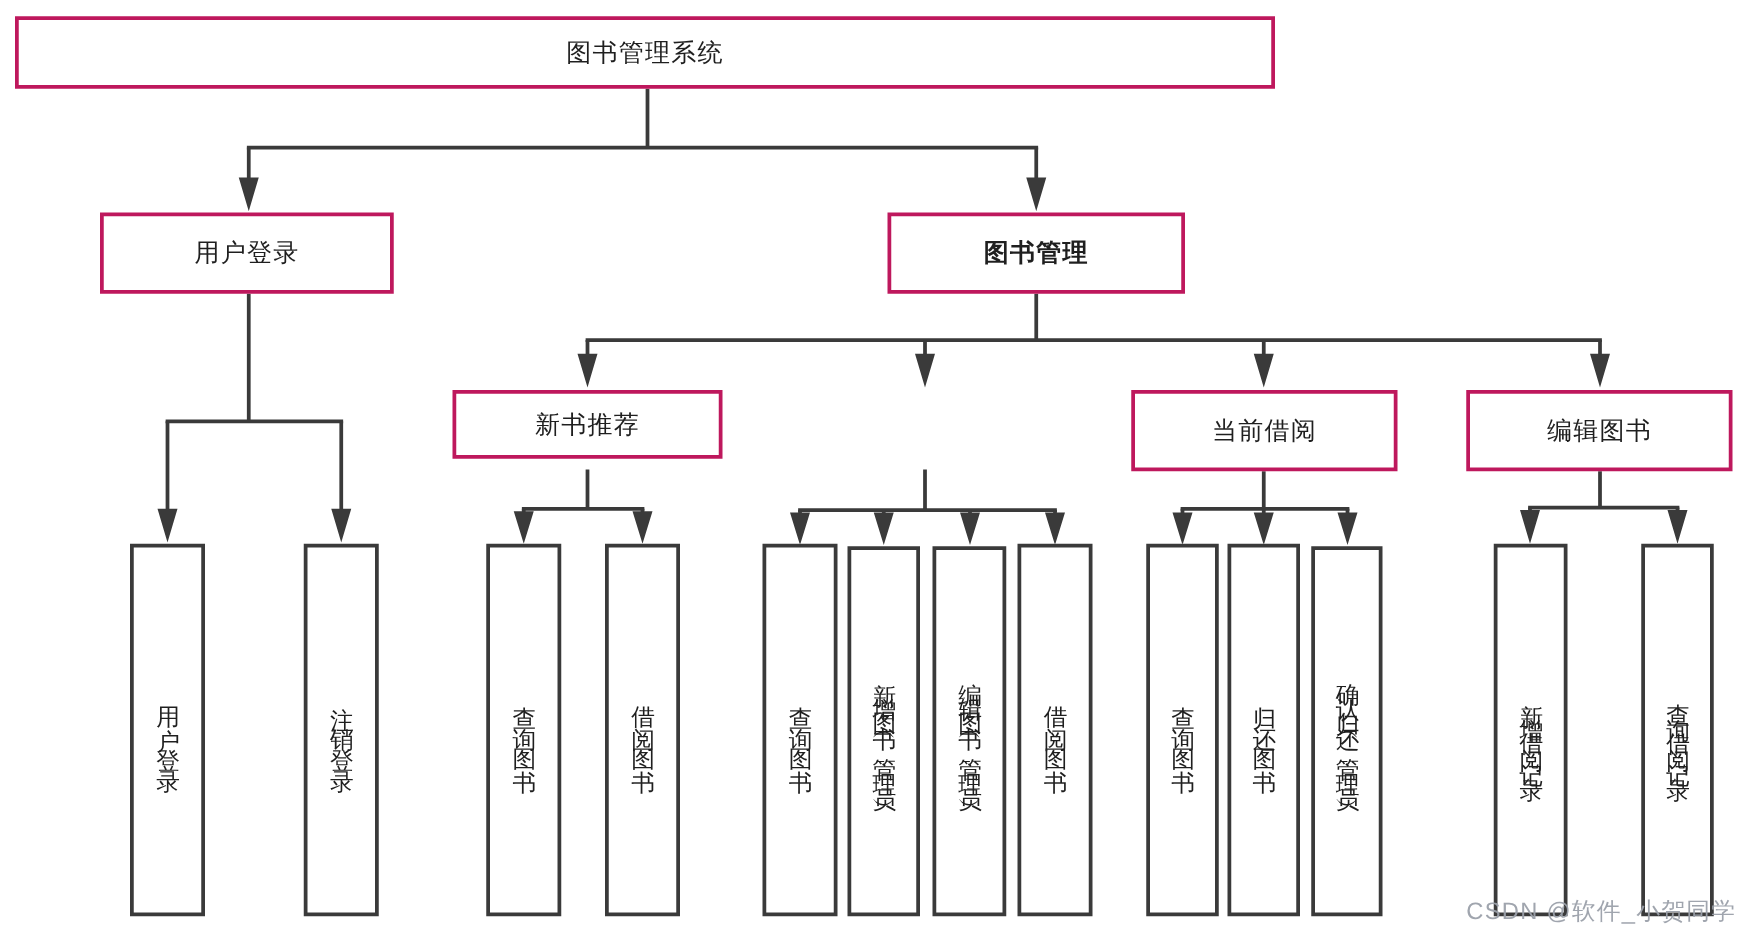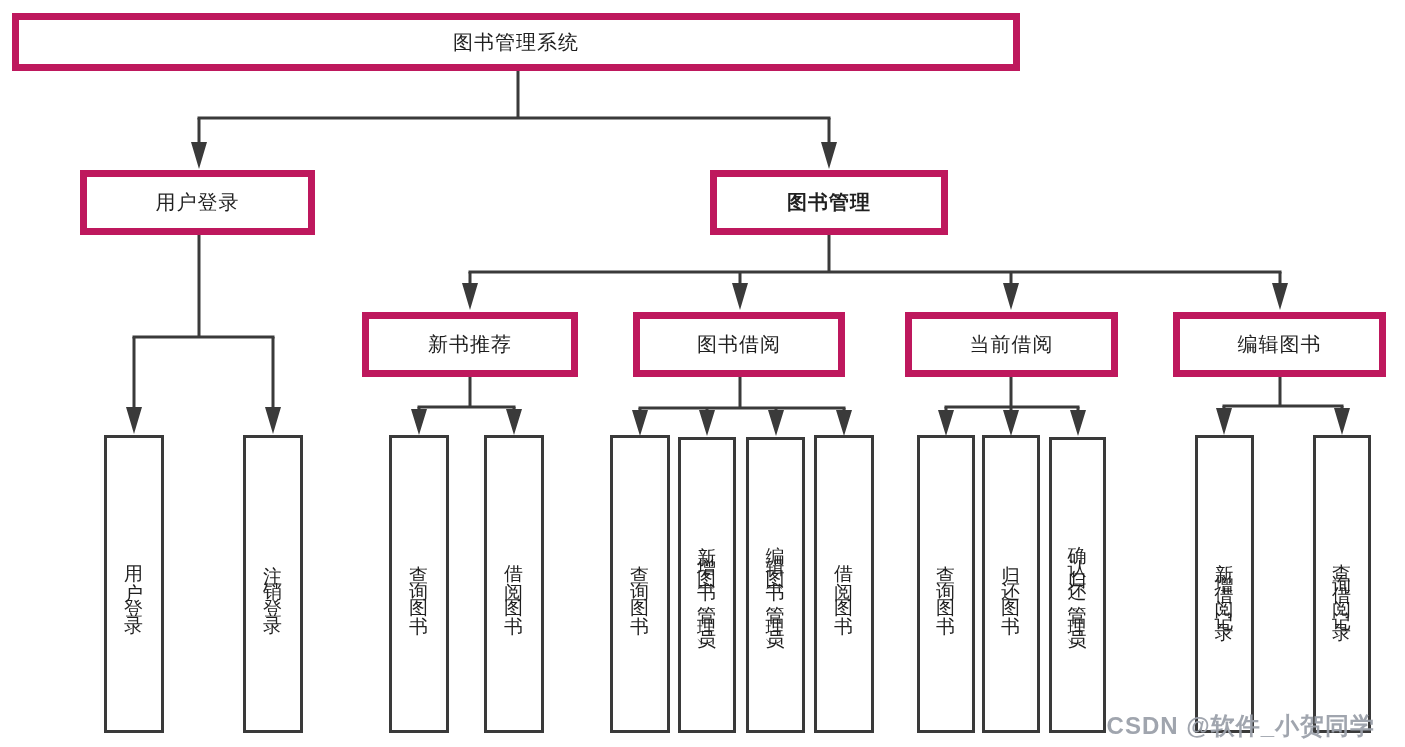--- a/index.html
+++ b/index.html
@@ -19,21 +19,21 @@
   #connectors {
     position: absolute;
     left: 0;
     top: 0;
     z-index: 1;
   }
   .node {
     position: absolute;
     box-sizing: border-box;
     background: #ffffff;
-    border: 7px solid #be185d;
+    border: 3px solid #be185d;
     display: flex;
     align-items: center;
     justify-content: center;
     z-index: 2;
     font-size: 20px;
     letter-spacing: 1px;
     white-space: nowrap;
   }
   .leaf {
     position: absolute;
@@ -47,28 +47,27 @@
     font-size: 19px;
   }
   .leaf span {
     writing-mode: vertical-rl;
     text-orientation: mixed;
     line-height: 1;
     white-space: nowrap;
   }
   .watermark {
     position: absolute;
-    right: 30px;
+    right: 16px;
     bottom: 5px;
     z-index: 3;
-    font-size: 24px;
+    font-size: 19px;
     color: rgba(155, 160, 170, 0.95);
     letter-spacing: 1px;
     white-space: nowrap;
-    font-weight: bold;
   }
 </style>
 </head>
 <body>
 
 <div id="canvas">
 
   <svg id="connectors" width="1405" height="747" viewBox="0 0 1405 747">
 
     <path fill="none" stroke="#3a3a3a" stroke-width="3" stroke-linecap="square" d="
@@ -116,22 +115,21 @@
       M1078,436 L1070,410 L1086,410 Z
       M1224,435 L1216,408 L1232,408 Z
       M1342,435 L1334,408 L1350,408 Z"></path>
   </svg>
 
   <div class="node" style="left:12px; top:13px; width:1008px; height:58px;">图书管理系统</div>
 
   <div class="node" style="left:80px; top:170px; width:235px; height:65px;">用户登录</div>
   <div class="node" style="left:710px; top:170px; width:238px; height:65px;font-weight:bold;">图书管理</div>
 
-  <div class="node" style="left:362px; top:312px; width:216px; height:65px;">新书推荐</div>
-  <div class="node" style="left:633px; top:312px; width:212px; height:65px;">图书借阅</div>
+  <div class="node" style="left:362px; top:312px; width:216px; height:55px;">新书推荐</div>
   <div class="node" style="left:905px; top:312px; width:213px; height:65px;">当前借阅</div>
   <div class="node" style="left:1173px; top:312px; width:213px; height:65px;">编辑图书</div>
 
   <div class="leaf" style="left:104px; top:435px; width:60px; height:298px;">
     <span style="letter-spacing: 17px;">用户登录</span>
   </div>
   <div class="leaf" style="left:243px; top:435px; width:60px; height:298px;">
     <span style="letter-spacing: 17px;">注销登录</span>
   </div>
 

